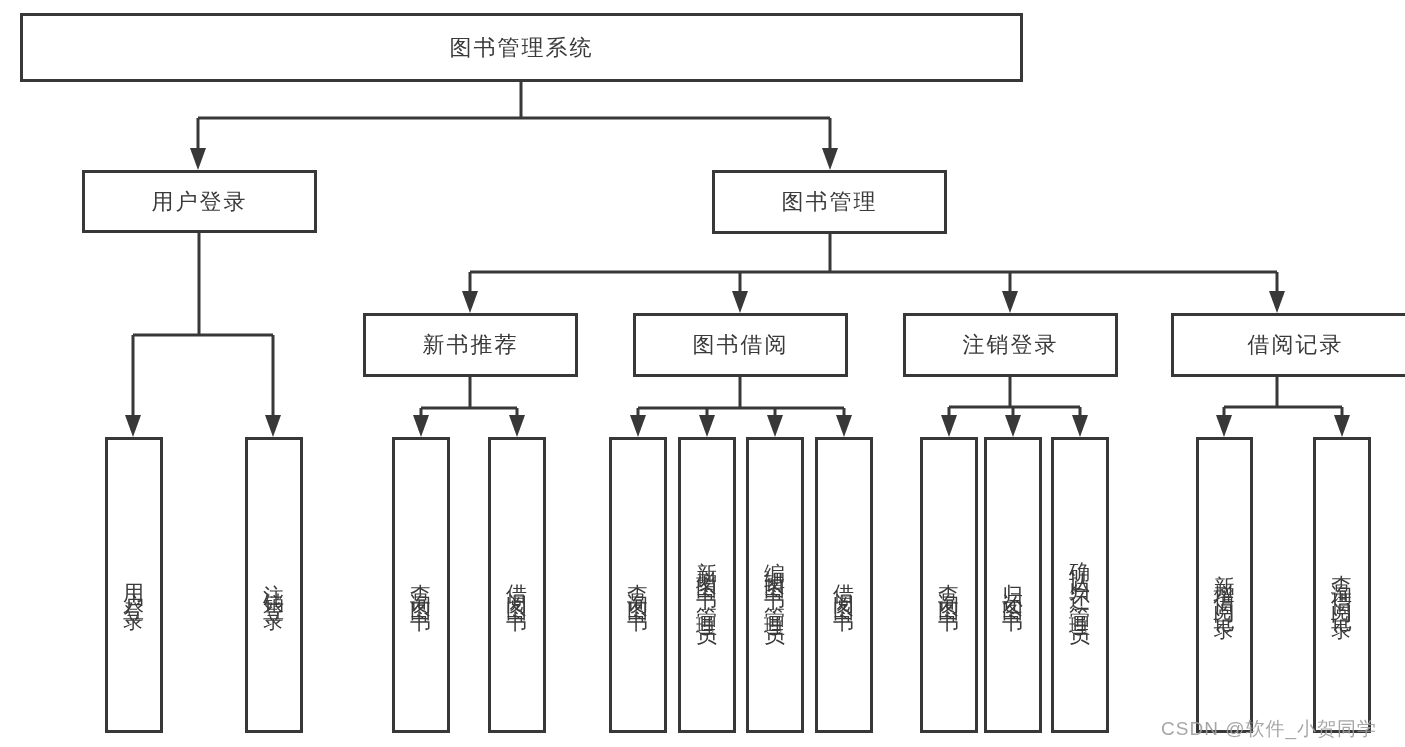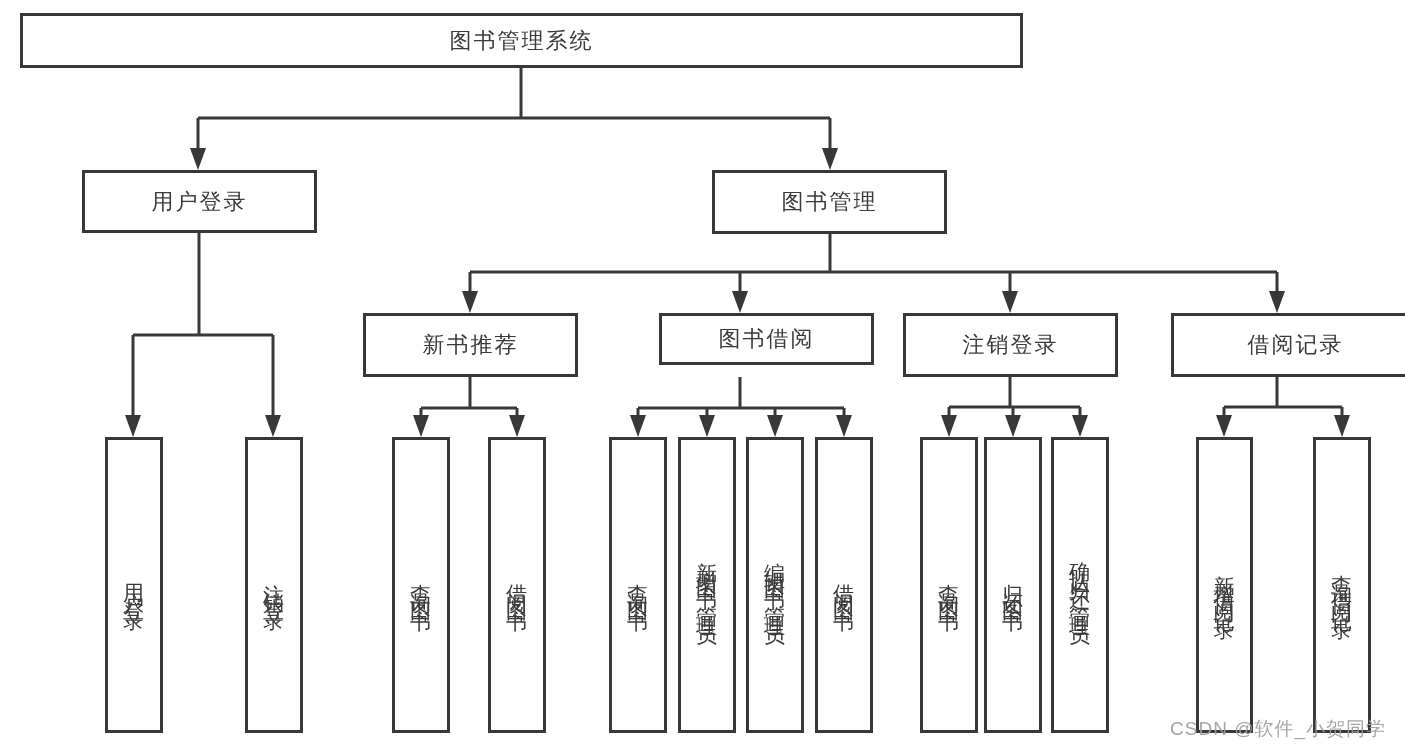--- a/index.html
+++ b/index.html
@@ -24,21 +24,21 @@
   .v{
     writing-mode:vertical-rl;
     text-orientation:mixed;
     font-size:21px;
     letter-spacing:9px;
     line-height:1;
   }
   .v span{display:block;}
   .watermark{
     position:absolute;
-    right:19px;bottom:5px;
+    right:28px;bottom:5px;
     font-size:19px;
     color:rgba(158,158,158,0.92);
     letter-spacing:1px;
     z-index:6;
     white-space:nowrap;
   }
 </style>
 </head>
 <body>
 
@@ -77,35 +77,35 @@
       <polygon points="775,437 767,415 783,415"></polygon>
       <polygon points="844,437 836,415 852,415"></polygon>
       <polygon points="949,437 941,415 957,415"></polygon>
       <polygon points="1013,437 1005,415 1021,415"></polygon>
       <polygon points="1080,437 1072,415 1088,415"></polygon>
       <polygon points="1224,437 1216,415 1232,415"></polygon>
       <polygon points="1342,437 1334,415 1350,415"></polygon>
     </g>
   </svg>
 
-  <div class="box h" style="left:20px;top:13px;width:1003px;height:55px">
+  <div class="box h" style="left:20px;top:13px;width:1003px;height:69px">
     <span>图书管理系统</span>
   </div>
 
   <div class="box h" style="left:82px;top:170px;width:235px;height:63px">
     <span>用户登录</span>
   </div>
   <div class="box h" style="left:363px;top:313px;width:215px;height:64px">
     <span>新书推荐</span>
   </div>
 
   <div class="box h" style="left:712px;top:170px;width:235px;height:64px">
     <span>图书管理</span>
   </div>
-  <div class="box h" style="left:659px;top:313px;width:215px;height:52px">
+  <div class="box h" style="left:633px;top:313px;width:215px;height:64px">
     <span>图书借阅</span>
   </div>
   <div class="box h" style="left:903px;top:313px;width:215px;height:64px">
     <span>注销登录</span>
   </div>
   <div class="box h" style="left:1171px;top:313px;width:249px;height:64px">
     <span>借阅记录</span>
   </div>
 
   <div class="box v" style="left:105px;top:437px;width:58px;height:296px">

